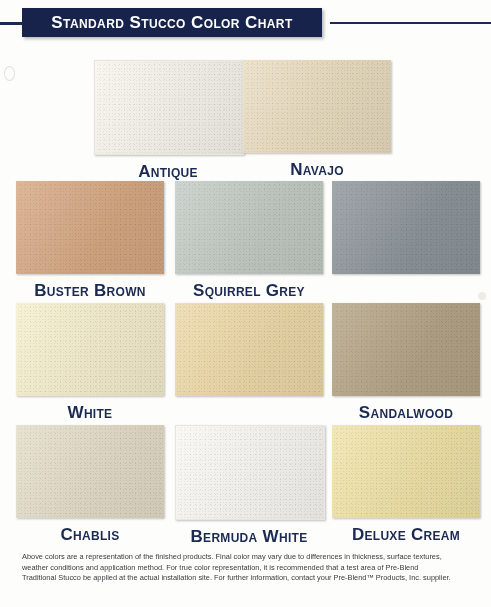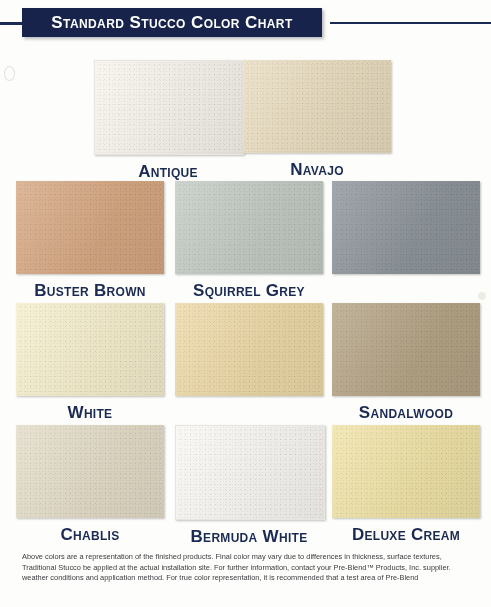--- a/index.html
+++ b/index.html
@@ -275,17 +275,17 @@
           <div class="sheen"></div>
         </div>
         <div class="swatch-label" style="color: rgb(27, 42, 82);">Deluxe Cream</div>
       </div>
     </div>
 
   </div>
 
   <div class="footer">
     <div class="footer-line">Above colors are a representation of the finished products. Final color may vary due to differences in thickness, surface textures,</div>
+    <div class="footer-line">weather conditions and application method. For true color representation, it is recommended that a test area of Pre-Blend</div>
     <div class="footer-line">Traditional Stucco be applied at the actual installation site. For further information, contact your Pre-Blend™ Products, Inc. supplier.</div>
-    <div class="footer-line">weather conditions and application method. For true color representation, it is recommended that a test area of Pre-Blend</div>
   </div>
 
 </div>
 
 </body></html>

